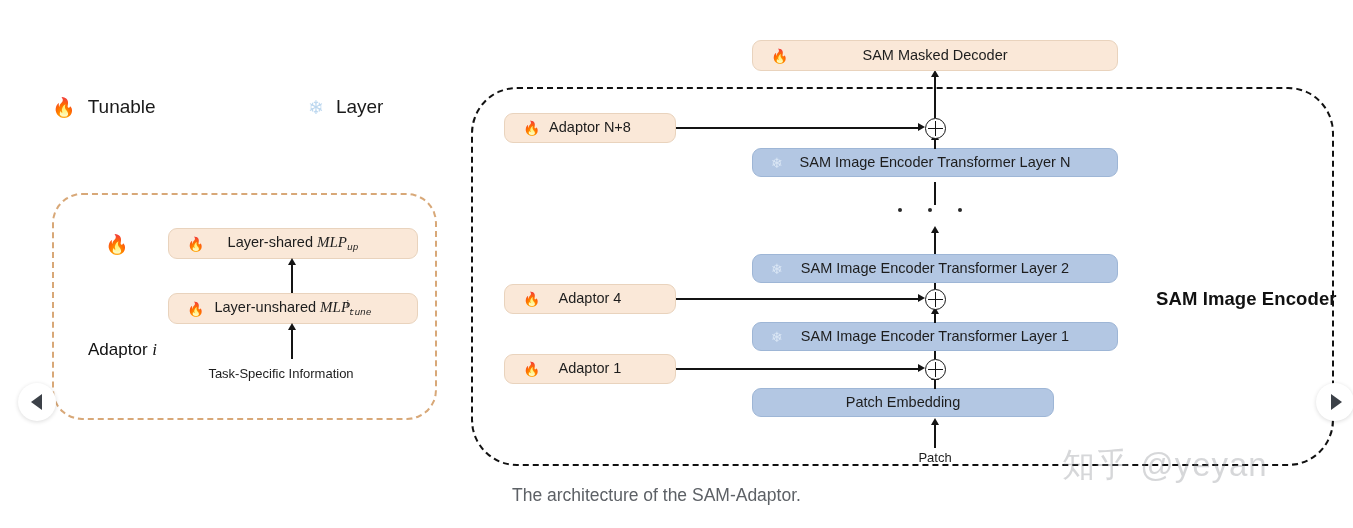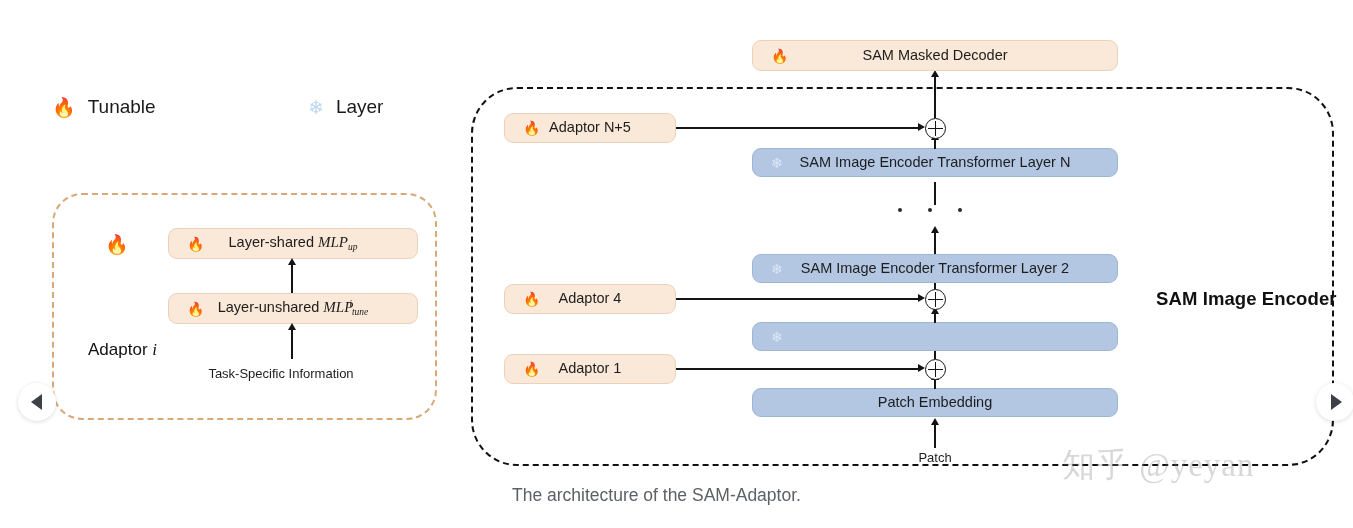--- a/index.html
+++ b/index.html
@@ -79,21 +79,21 @@
   
   .mth {
     font-family: "Liberation Serif", serif;
     font-style: italic;
     font-size: 15px;
   }
   .mth sub, .mth sup {
     font-size: 9.5px;
     font-style: italic;
   }
-  .mth sub { vertical-align: -0.30em; }
+  .mth sub { vertical-align: -0.30em; font-family: Liberation Mono, monospace; }
   .mth sup { vertical-align: 0.55em; margin-left: -4px; }
 
   
   .vline { background: #141414; width: 2px; position: absolute; }
   .hline { background: #141414; height: 2px; position: absolute; }
   .arrow-up {
     position: absolute;
     width: 0; height: 0;
     border-left: 4.5px solid transparent;
     border-right: 4.5px solid transparent;
@@ -227,41 +227,42 @@
 
   <div class="abs dashed-encoder" style="left:471px; top:87px; width:863px; height:379px;"></div>
 
   <div class="freetext encoder-title" style="left:1156px; top:288px;">SAM Image Encoder</div>
 
   <div class="freetext small-label" style="left:885px; top:450px; width:100px; text-align:center;">Patch</div>
 
   <div class="vline" style="left:934px; top:424px; height:24px;"></div>
   <div class="arrow-up" style="left:930.5px; top:418px;"></div>
 
-  <div class="node blue" style="left:752px; top:388px; width:366px; height:29px;">
+  <div class="node blue" style="left:752px; top:388px; width:302px; height:29px;">
     <span class="lbl">Patch Embedding</span>
   </div>
 
   <div class="vline" style="left:934px; top:379px; height:10px;"></div>
   <div class="arrow-up" style="left:930.5px; top:373px;"></div>
 
   <div class="oplus" style="left:925px; top:359px;"></div>
 
   <div class="node peach" style="left:504px; top:354px; width:172px; height:30px;">
     <span class="ico">🔥</span>
     <span class="lbl">Adaptor 1</span>
   </div>
   <div class="hline" style="left:676px; top:367.5px; width:243px;"></div>
   <div class="arrow-right" style="left:918px; top:363.5px;"></div>
 
   <div class="vline" style="left:934px; top:347px; height:12px;"></div>
   <div class="arrow-up" style="left:930.5px; top:341px;"></div>
 
   <div class="node blue" style="left:752px; top:322px; width:366px; height:29px;">
     <span class="ico">❄</span>
+    <span class="lbl">SAM Image Encoder Transformer Layer 1</span>
   </div>
 
   <div class="vline" style="left:934px; top:313px; height:10px;"></div>
   <div class="arrow-up" style="left:930.5px; top:307px;"></div>
 
   <div class="oplus" style="left:925px; top:289px;"></div>
 
   <div class="node peach" style="left:504px; top:284px; width:172px; height:30px;">
     <span class="ico">🔥</span>
     <span class="lbl">Adaptor 4</span>
@@ -293,34 +294,34 @@
     <span class="lbl">SAM Image Encoder Transformer Layer N</span>
   </div>
 
   <div class="vline" style="left:934px; top:139px; height:10px;"></div>
   <div class="arrow-up" style="left:930.5px; top:133px;"></div>
 
   <div class="oplus" style="left:925px; top:118px;"></div>
 
   <div class="node peach" style="left:504px; top:113px; width:172px; height:30px;">
     <span class="ico">🔥</span>
-    <span class="lbl">Adaptor N+5</span>
+    <span class="lbl">Adaptor N+8</span>
   </div>
   <div class="hline" style="left:676px; top:126.5px; width:243px;"></div>
   <div class="arrow-right" style="left:918px; top:122.5px;"></div>
 
   <div class="vline" style="left:934px; top:76px; height:42px;"></div>
   <div class="arrow-up" style="left:930.5px; top:70px;"></div>
 
   <div class="node peach" style="left:752px; top:40px; width:366px; height:31px;">
     <span class="ico">🔥</span>
     <span class="lbl">SAM Masked Decoder</span>
   </div>
 
-  <div class="watermark" style="left:1062px; top:443px;font-family:Liberation Serif, serif;">知乎 @yeyan</div>
+  <div class="watermark" style="left:1062px; top:443px;">知乎 @yeyan</div>
 
   <div class="caption abs" style="left:512px; top:485px;">The architecture of the SAM-Adaptor.</div>
 
   <div class="navbtn" style="left:18px; top:383px;">
     <span class="tri tri-left"></span>
   </div>
   <div class="navbtn" style="left:1316px; top:383px;">
     <span class="tri tri-right"></span>
   </div>
 

